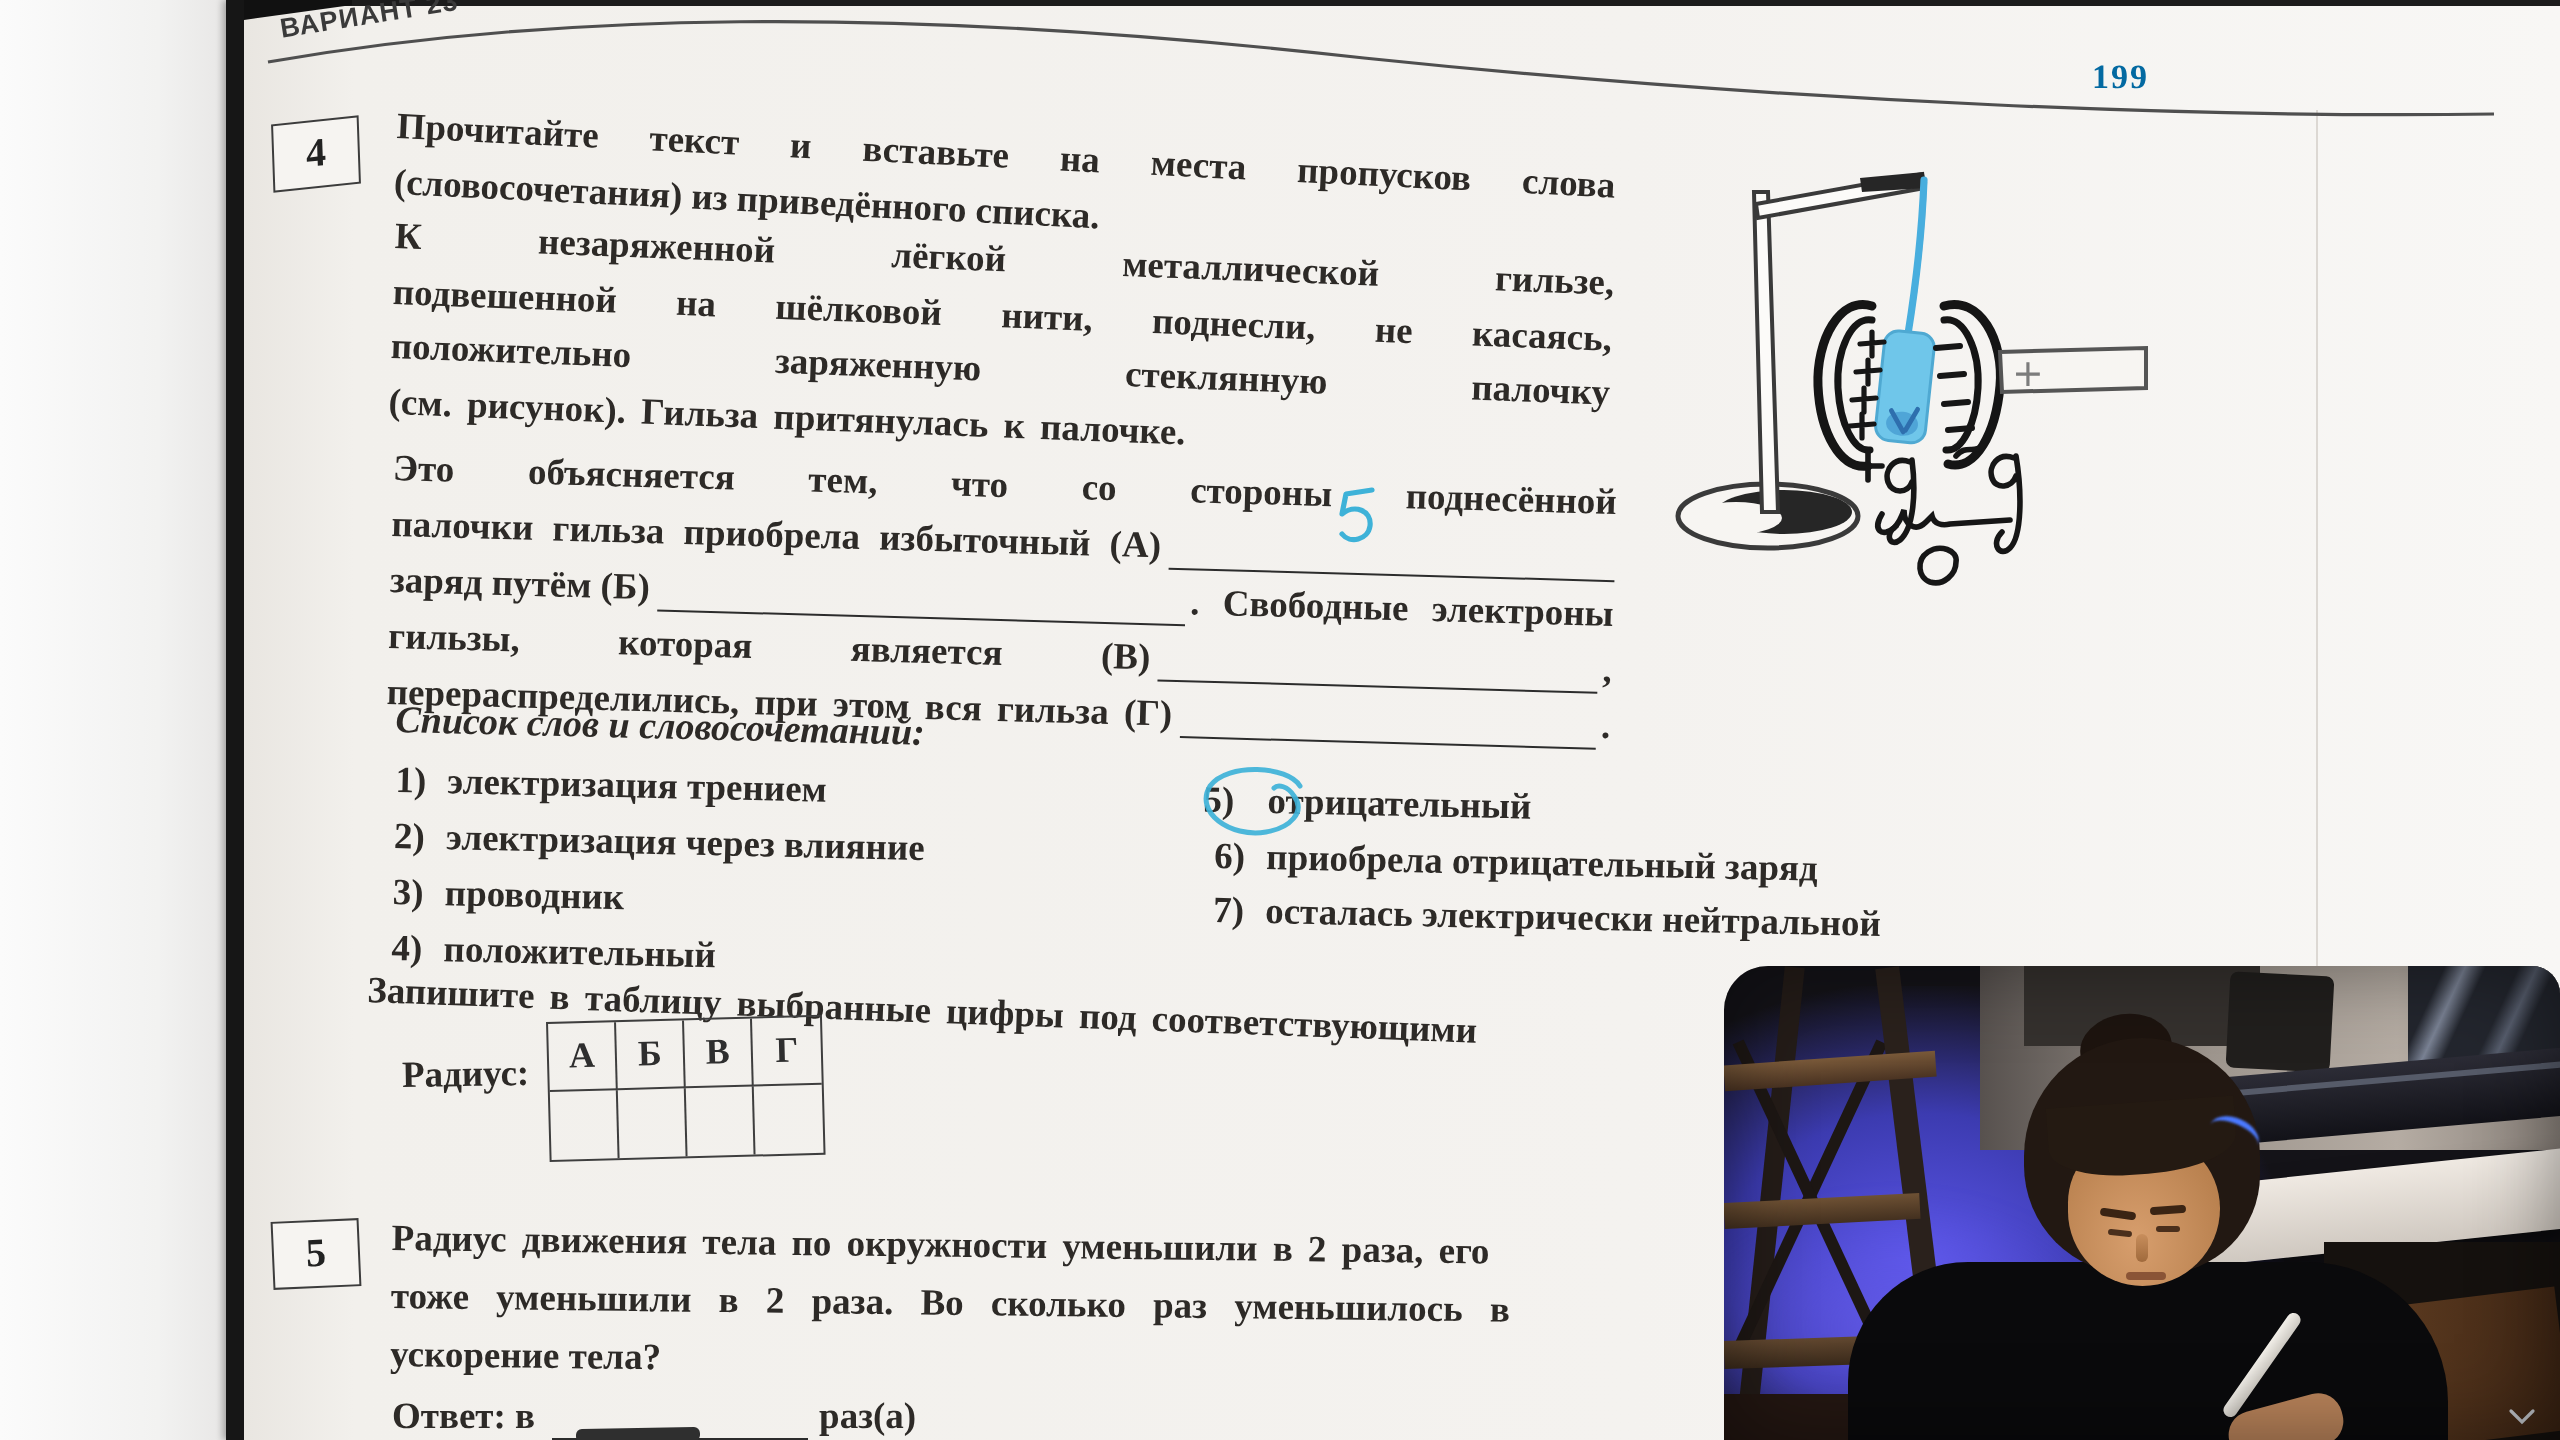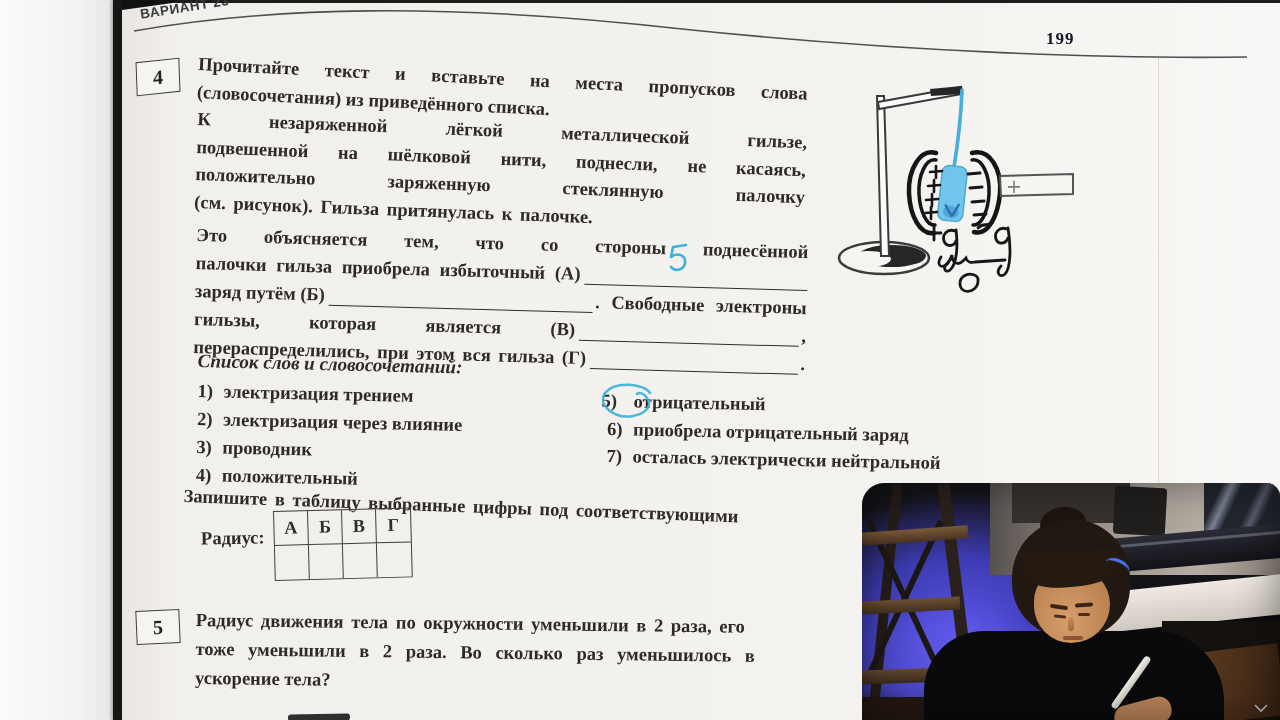--- a/index.html
+++ b/index.html
@@ -16,21 +16,21 @@
     background:linear-gradient(90deg,#e9e6e1 0px,#f2f0ec 55px,#f4f2ef 60%,#f8f7f5 100%);}
   .page-edge{left:1158px;top:55px;width:1px;height:430px;background:#dcd8d3;}
   .topline{left:122px;top:0;width:1158px;height:2.5px;background:#1c1c1c;}
   .top-wedge{left:122px;top:0;width:54px;height:10px;background:#111;
     clip-path:polygon(0 0,100% 0,100% 25%,0 100%);}
 
   
   .variant{left:139px;top:7px;transform:rotate(-9deg);transform-origin:left top;
     font-family:"Liberation Sans",sans-serif;font-size:13.5px;font-weight:700;
     color:#3a3a3a;letter-spacing:.6px;}
-  .pagenum{left:1046px;top:29px;font-size:17px;font-weight:700;color:#0f172a;letter-spacing:1px;}
+  .pagenum{left:1046px;top:29px;font-size:17px;font-weight:700;color:#0369a1;letter-spacing:1px;}
 
   
   .tasknum{width:42px;height:32px;border:1.8px solid #3c3c3c;background:#f6f4f1;
     display:flex;align-items:center;justify-content:center;
     font-size:20px;font-weight:700;color:#222;}
   .t4box{left:136px;top:60px;transform:rotate(-6deg) skewX(-4deg);}
   .t5box{left:136px;top:610px;transform:rotate(-2.5deg);}
 
   
   .txt{font-size:18.5px;font-weight:700;color:#2d2a27;}
@@ -298,20 +298,25 @@
   </svg>
 
   <div class="abs tasknum t5box">
     <span>5</span>
   </div>
   <div class="abs blockE txt">
     <div style="word-spacing:3px">Радиус движения тела по окружности уменьшили в 2 раза, его</div>
     <div style="word-spacing:9px">тоже уменьшили в 2 раза. Во сколько раз уменьшилось в</div>
     <div>ускорение тела?</div>
   </div>
+  <div class="abs ans5 txt">
+    <span>Ответ: в</span>
+    <span class="blank5"></span>
+    <span class="suff">раз(а)</span>
+  </div>
   <div class="abs smudge"></div>
 
   <div class="abs webcam">
     <div class="abs wc-glow"></div>
     <div class="abs wc-glow2"></div>
     <div class="abs wc-rail1"></div>
     <div class="abs wc-brace1"></div>
     <div class="abs wc-brace2"></div>
     <div class="abs wc-rail2"></div>
     <div class="abs wc-plank1"></div>

